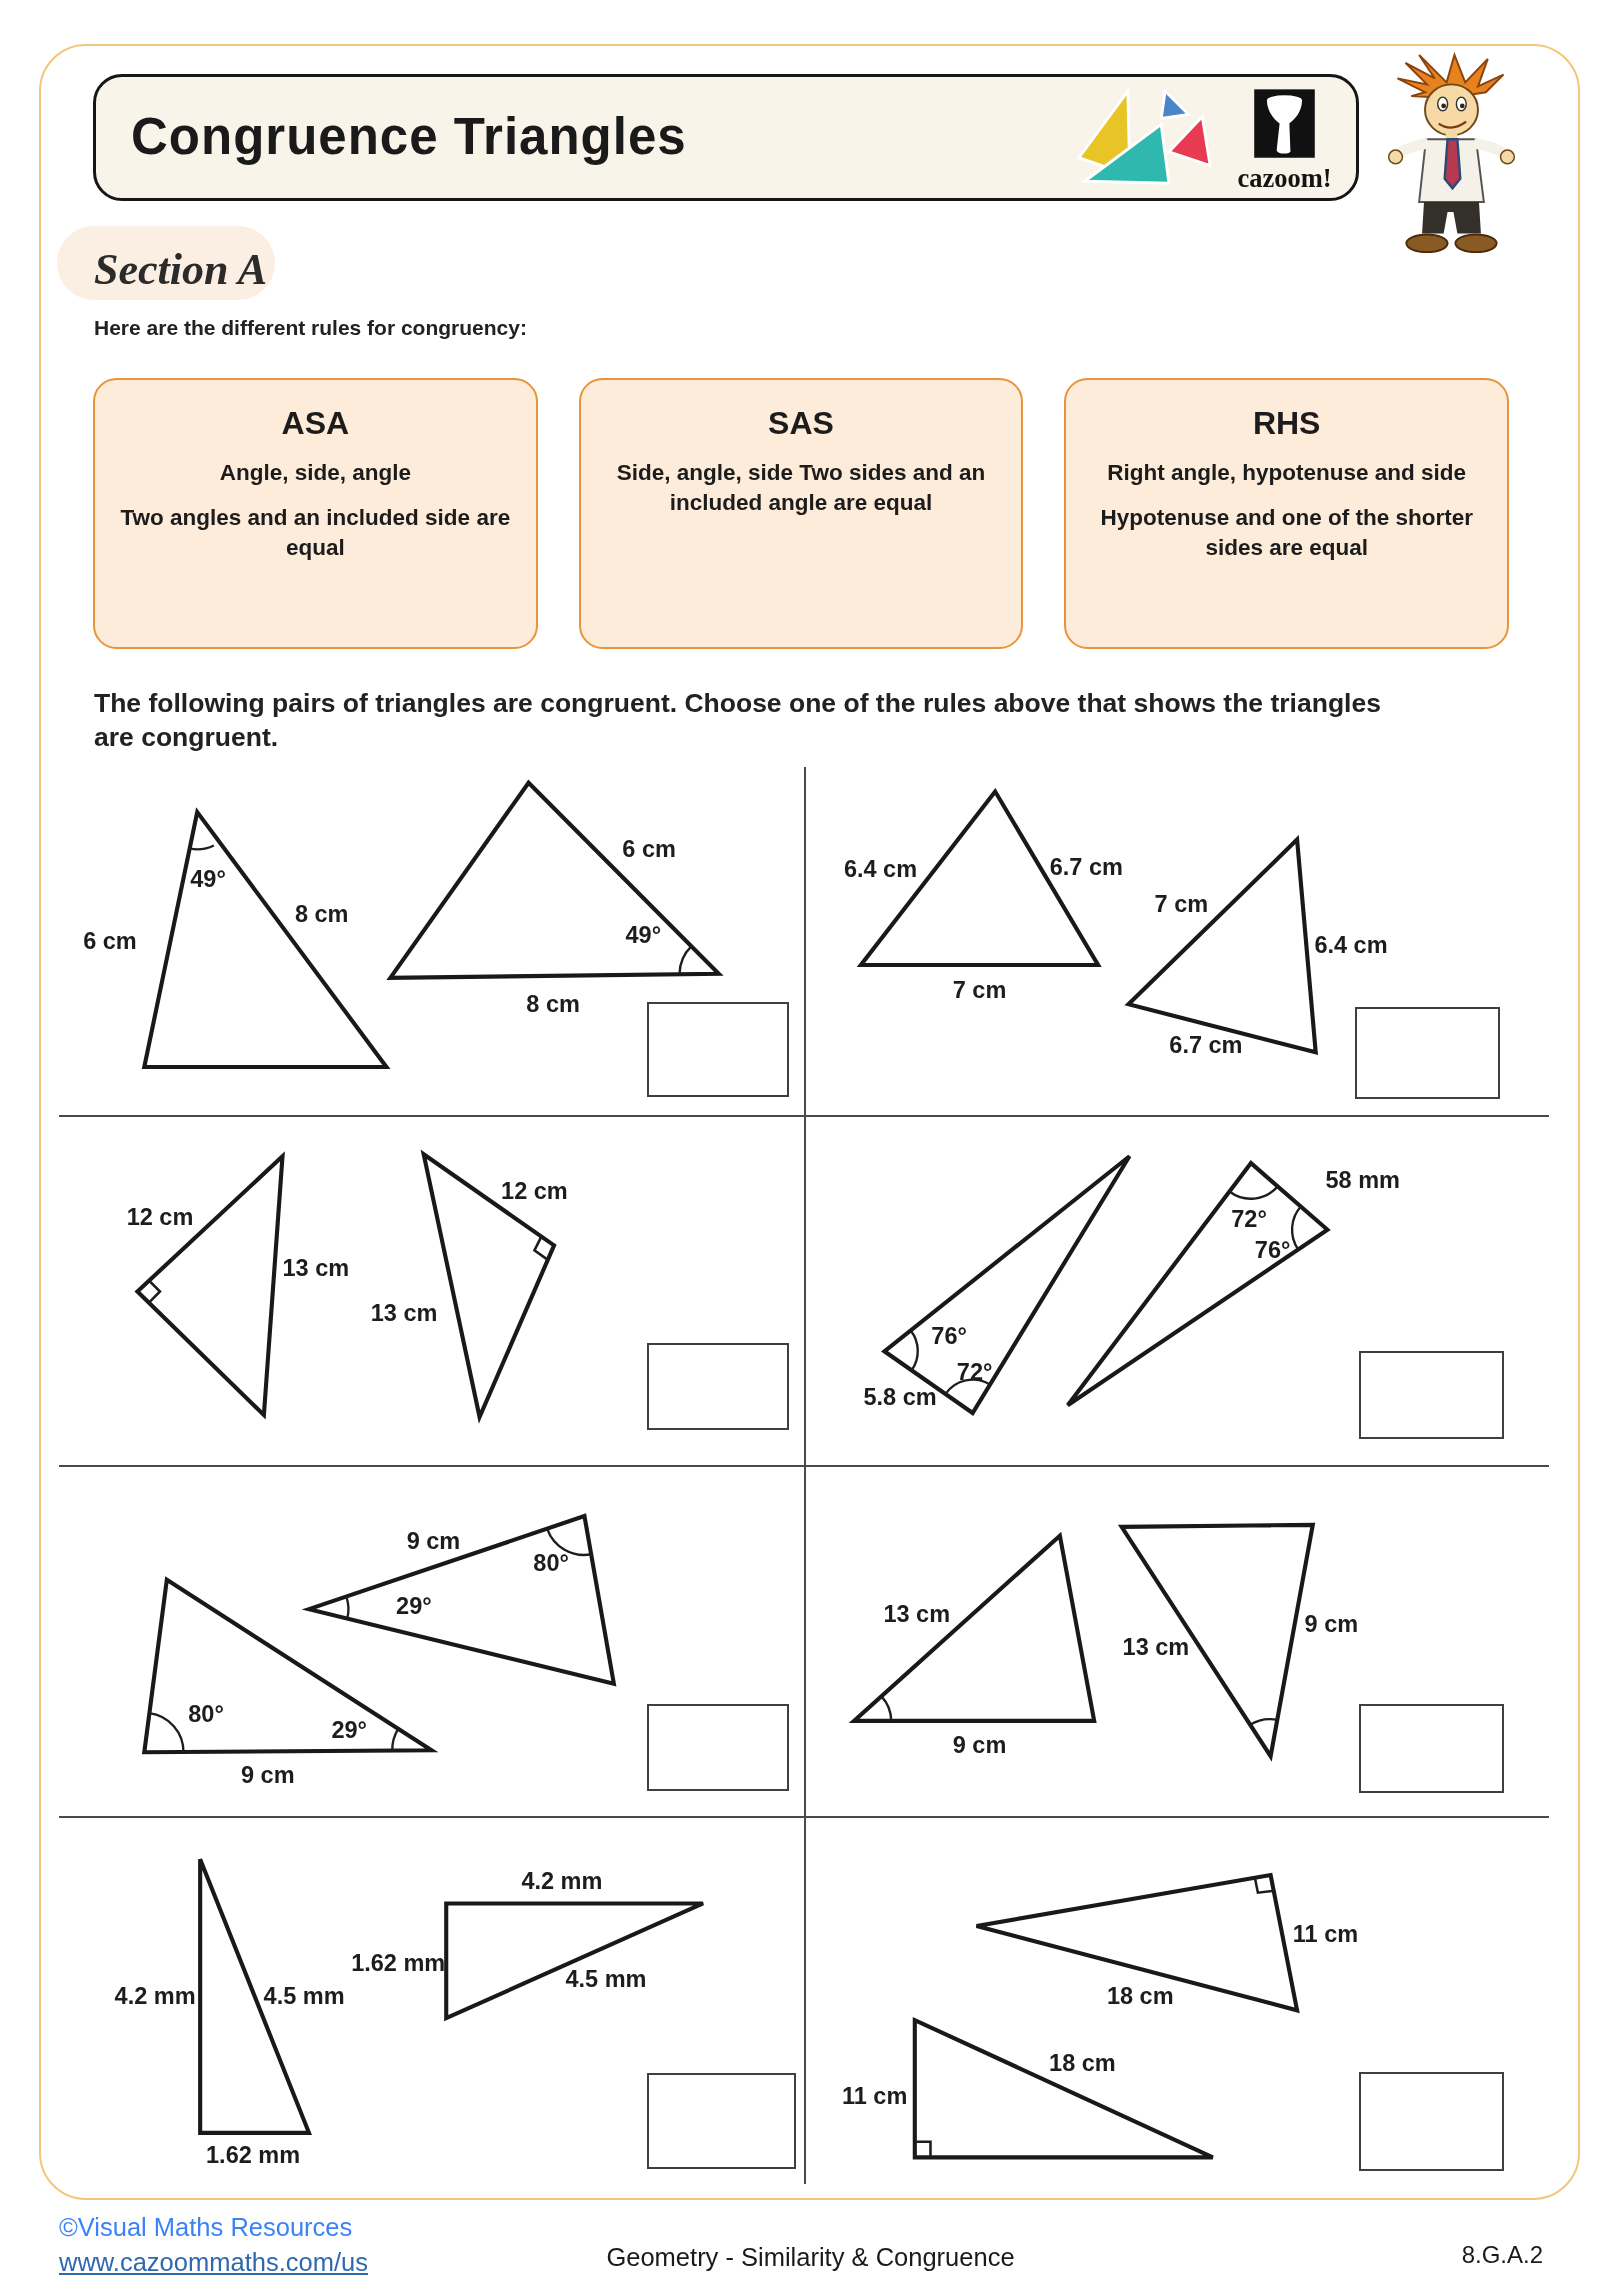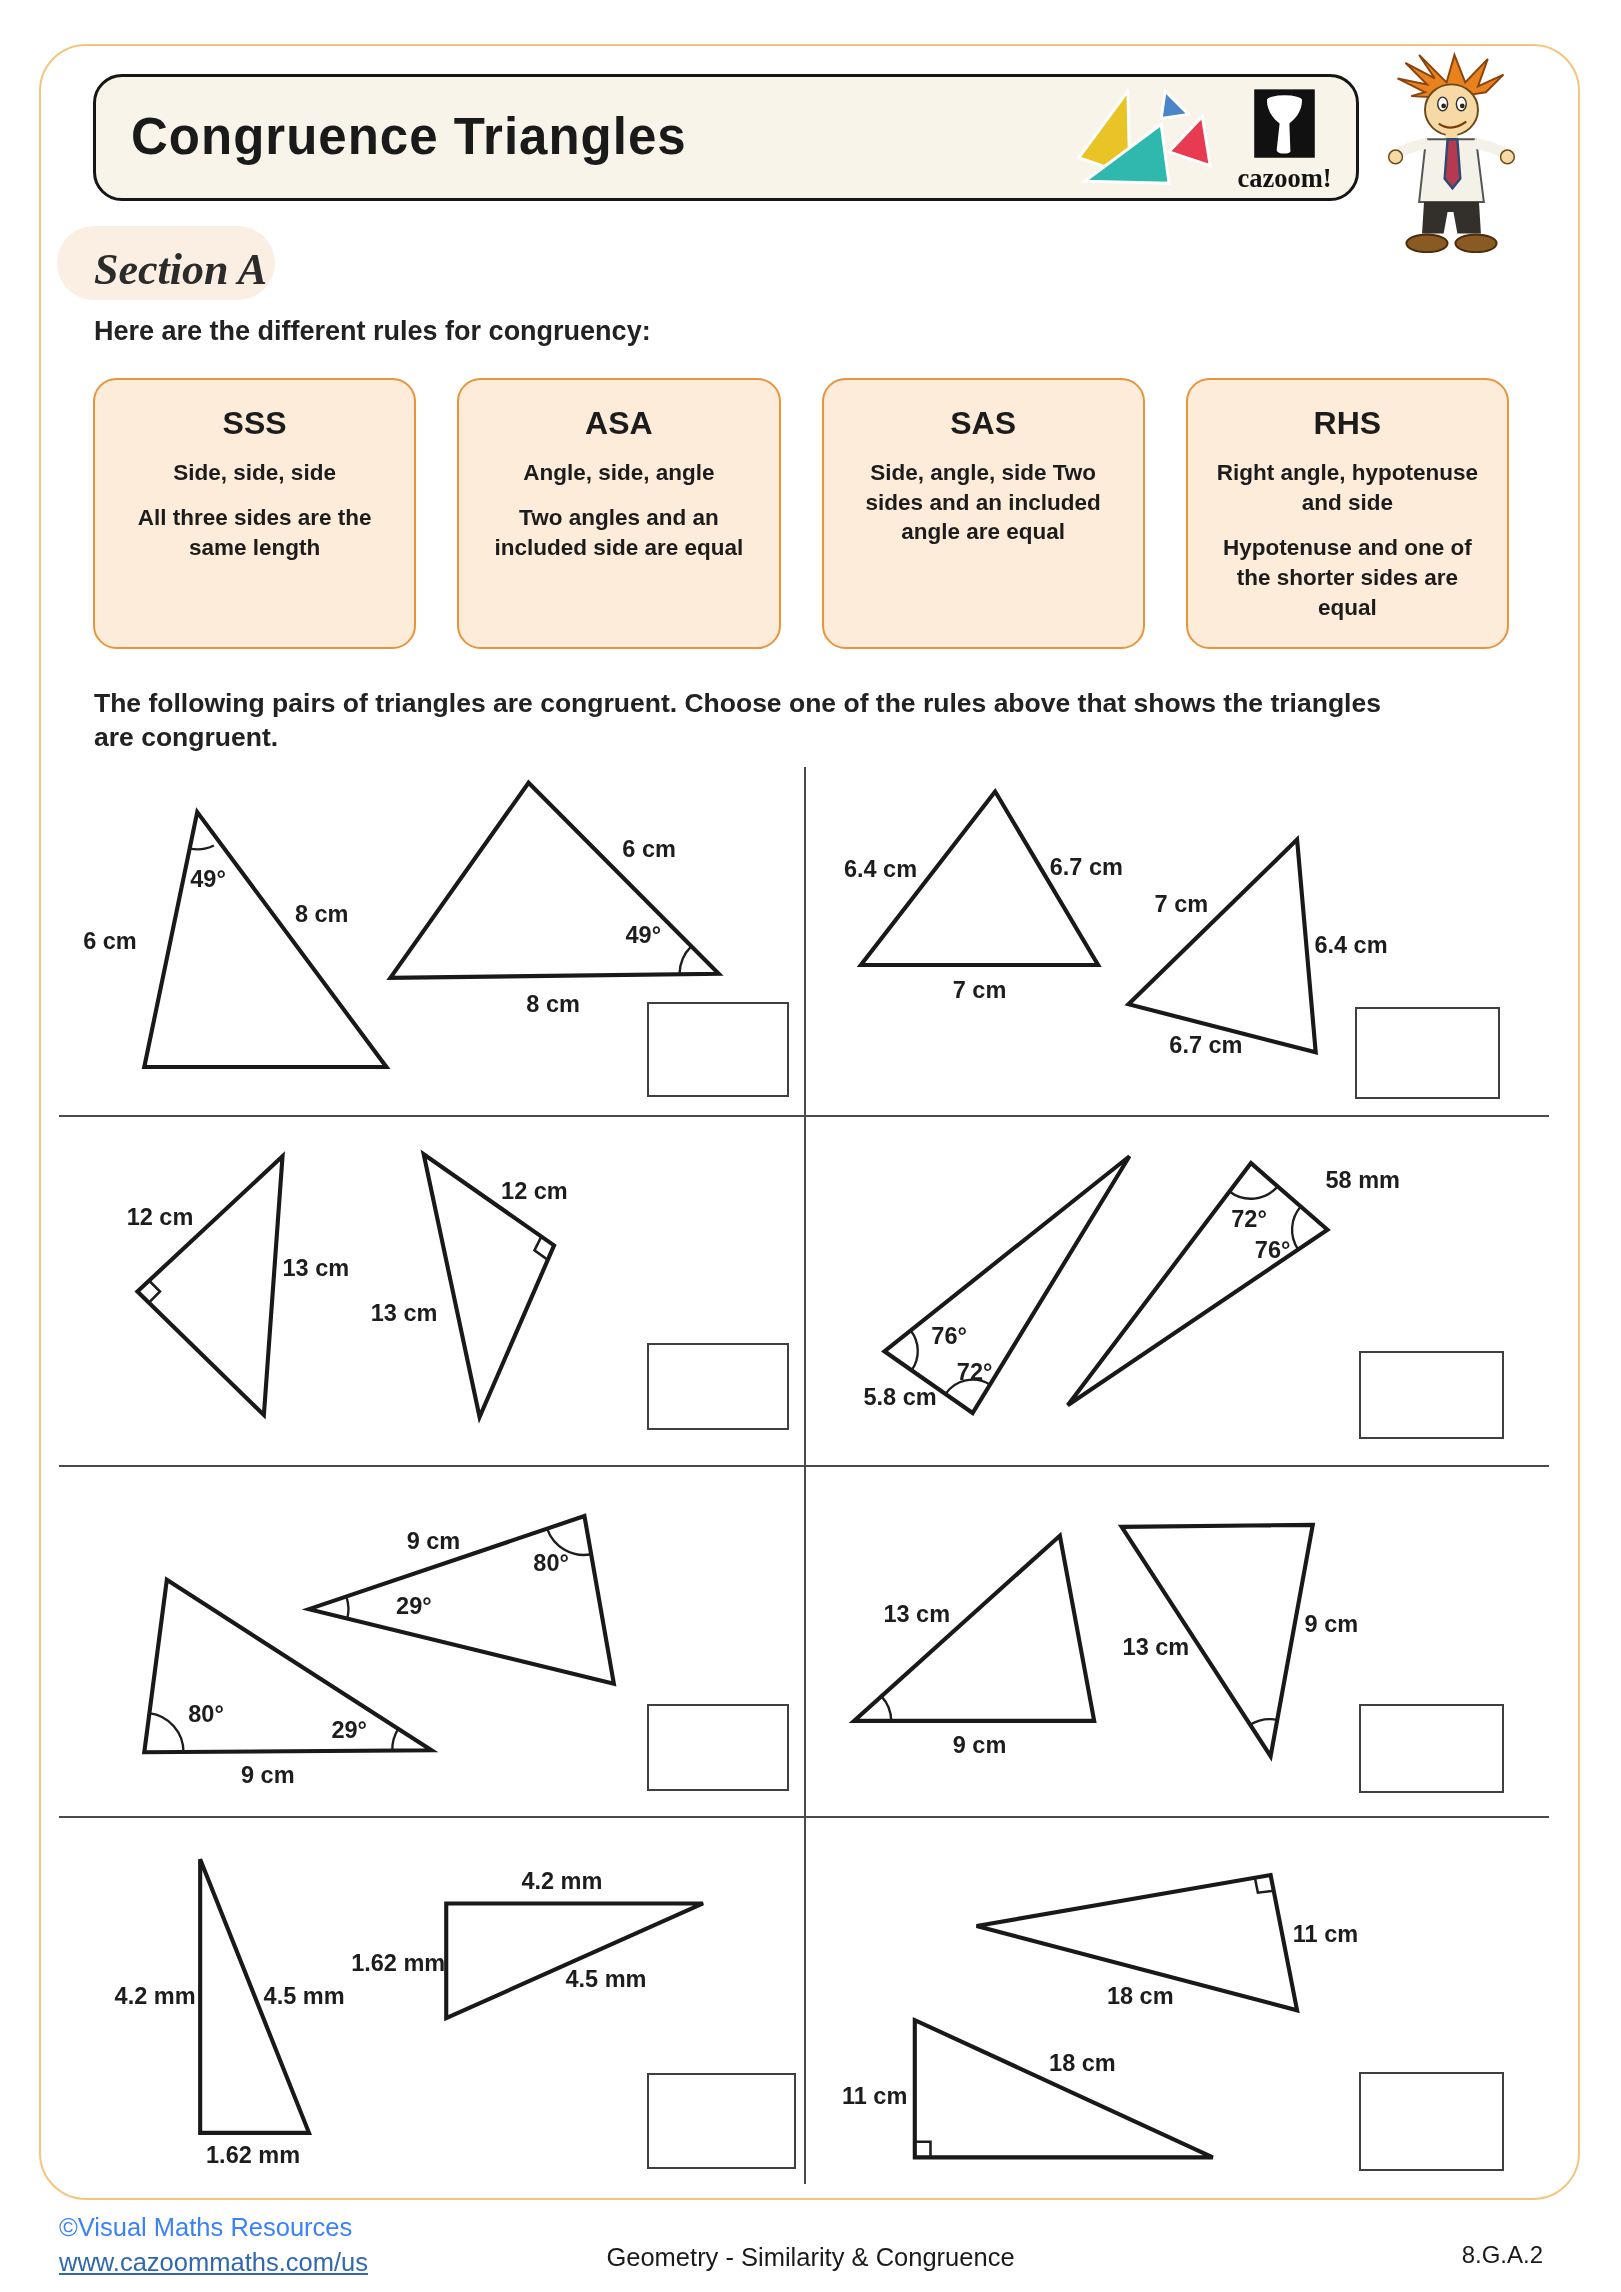--- a/index.html
+++ b/index.html
@@ -31,21 +31,21 @@
   .section-tag{
     position:absolute;left:57px;top:226px;width:218px;height:74px;
     background:#fbeee2;border-radius:37px;
   }
   .section-tag span{
     position:absolute;left:37px;top:17.6px;
     font-family:"Liberation Serif", serif;font-style:italic;font-weight:bold;
     font-size:44px;color:#2b2b2b;
   }
   .intro-line{
-    position:absolute;left:94px;top:316px;font-size:27px;font-weight:bold;color:#222;
+    position:absolute;left:94px;top:316px;font-size:21px;font-weight:bold;color:#222;
   }
   
   .rules-row{
     position:absolute;left:93px;top:378px;width:1416px;height:271px;
     display:flex;gap:41px;
   }
   .rule-box{
     flex:1;background:#fcecd9;border:2.9px solid #e8943c;border-radius:23.5px;
     box-sizing:border-box;text-align:center;padding:17.6px 17.6px 0 17.6px;
   }
@@ -125,25 +125,20 @@
 </svg>
 
 <div class="section-tag">
   <span>Section A</span>
 </div>
 
 <div class="intro-line">Here are the different rules for congruency:</div>
 
 <div class="rules-row">
   <div class="rule-box">
-    <div class="rule-title">SSS</div>
-    <p>Side, side, side</p>
-    <p>All three sides are the same length</p>
-  </div>
-  <div class="rule-box">
     <div class="rule-title">ASA</div>
     <p>Angle, side, angle</p>
     <p>Two angles and an included side are equal</p>
   </div>
   <div class="rule-box">
     <div class="rule-title">SAS</div>
     <p>Side, angle, side Two sides and an included angle are equal</p>
     <p></p>
   </div>
   <div class="rule-box">

